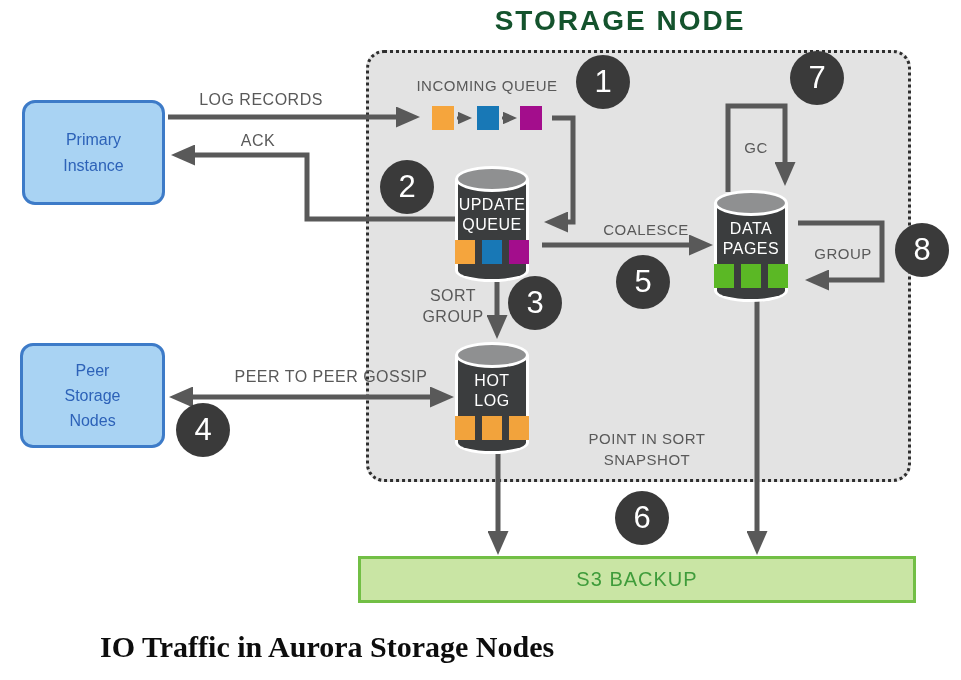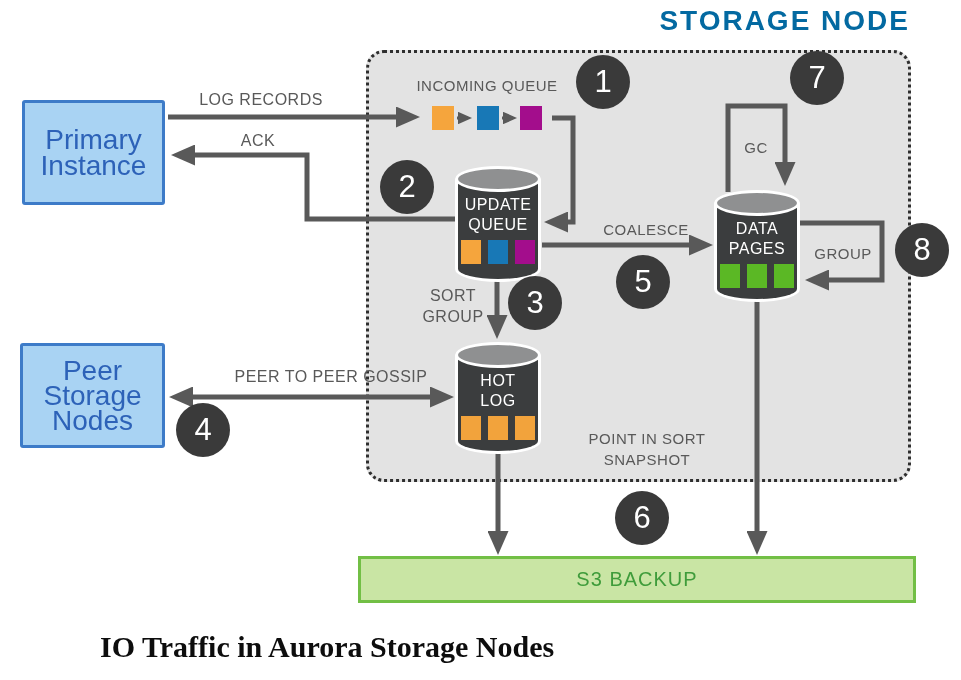--- a/index.html
+++ b/index.html
@@ -10,53 +10,53 @@
   }
 
   
   .node-box {
     position:absolute; left:366px; top:50px; width:545px; height:432px;
     background:#e3e3e3; border:3px dotted #2e2e2e; border-radius:18px;
   }
 
   
   .node-title {
-    position:absolute; left:330px; top:5px; width:580px; text-align:right;
-    font-size:28px; font-weight:bold; letter-spacing:2px; color:#0369a1;
+    position:absolute; left:330px; top:5px; width:580px; text-align:center;
+    font-size:28px; font-weight:bold; letter-spacing:2px; color:#14532d;
   }
 
   
   svg.arrows { position:absolute; left:0; top:0; width:961px; height:680px; z-index:2; }
 
   
   .abs { position:absolute; z-index:3; }
 
   
   .blue-box {
-    background:#a9d3f3; border:3px solid #3d7bc8; border-radius:3px;
-    color:#2d62b8; font-size:28px; line-height:26px; text-align:center;
+    background:#a9d3f3; border:3px solid #3d7bc8; border-radius:13px;
+    color:#2d62b8; font-size:16px; line-height:26px; text-align:center;
     display:flex; flex-direction:column; justify-content:center;
   }
 
   
   .edge-label {
     color:#595959; font-size:16px; letter-spacing:0.5px; white-space:nowrap;
     transform:translateX(-50%); text-align:center; line-height:21px;
   }
   .edge-label.small { font-size:15px; }
 
   
   .badge {
     width:54px; height:54px; border-radius:50%; background:#3a3a3a;
     color:#ffffff; font-size:31px; display:flex; align-items:center; justify-content:center;
     z-index:4;
   }
 
   
-  .cylinder { position:absolute; width:86px; z-index:3; }
+  .cylinder { position:absolute; width:74px; z-index:3; }
   .cyl-body {
     position:absolute; left:0; right:0; top:13px; bottom:0;
     background:#3b3d3e; border:3px solid #ffffff; border-top:none;
     border-radius:0 0 43px 43px / 0 0 13px 13px;
   }
   .cyl-top {
     position:absolute; left:0; right:0; top:0; height:26px;
     background:#8f9091; border:3px solid #ffffff; border-radius:50%; z-index:2;
   }
   .cyl-content { position:absolute; left:0; right:0; top:29px; z-index:3; text-align:center; }

